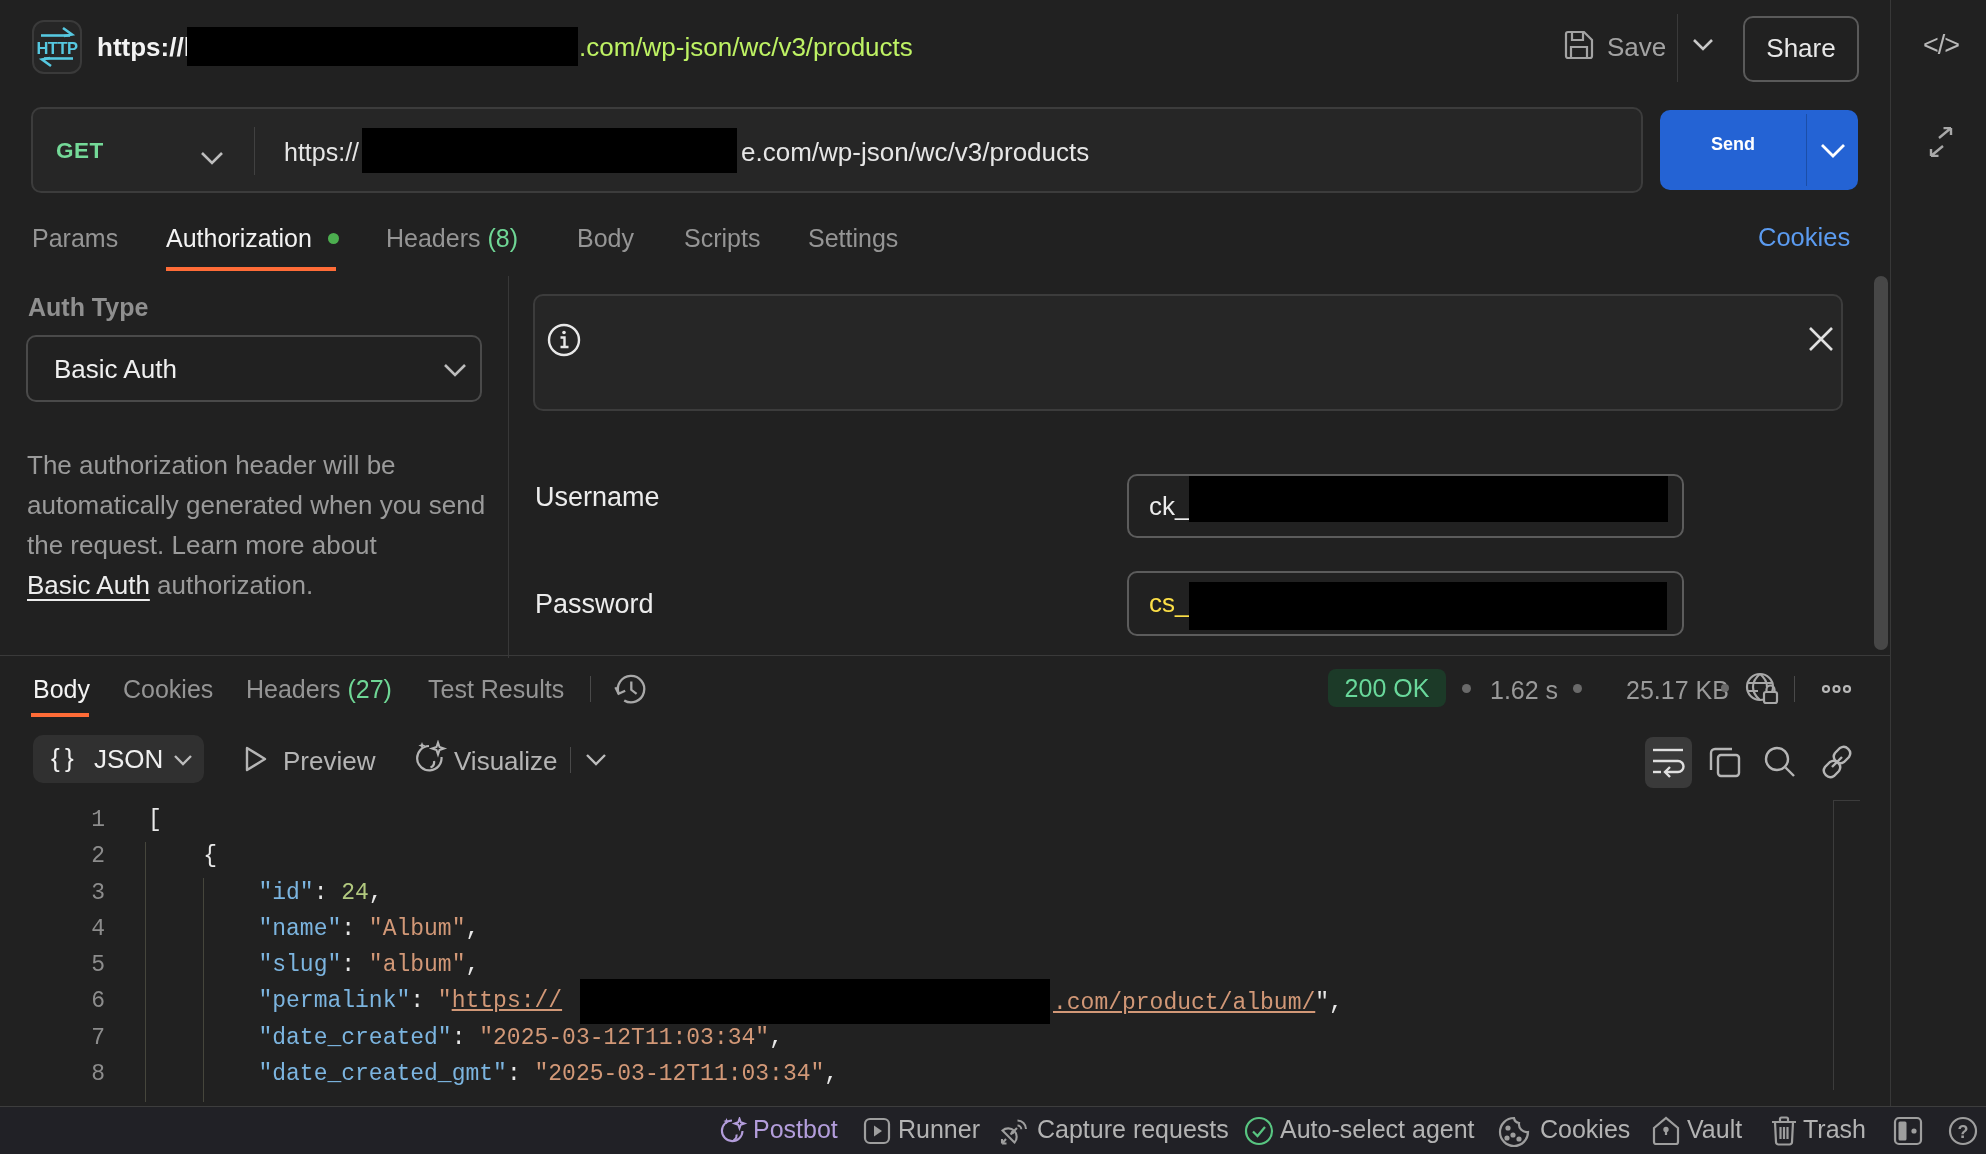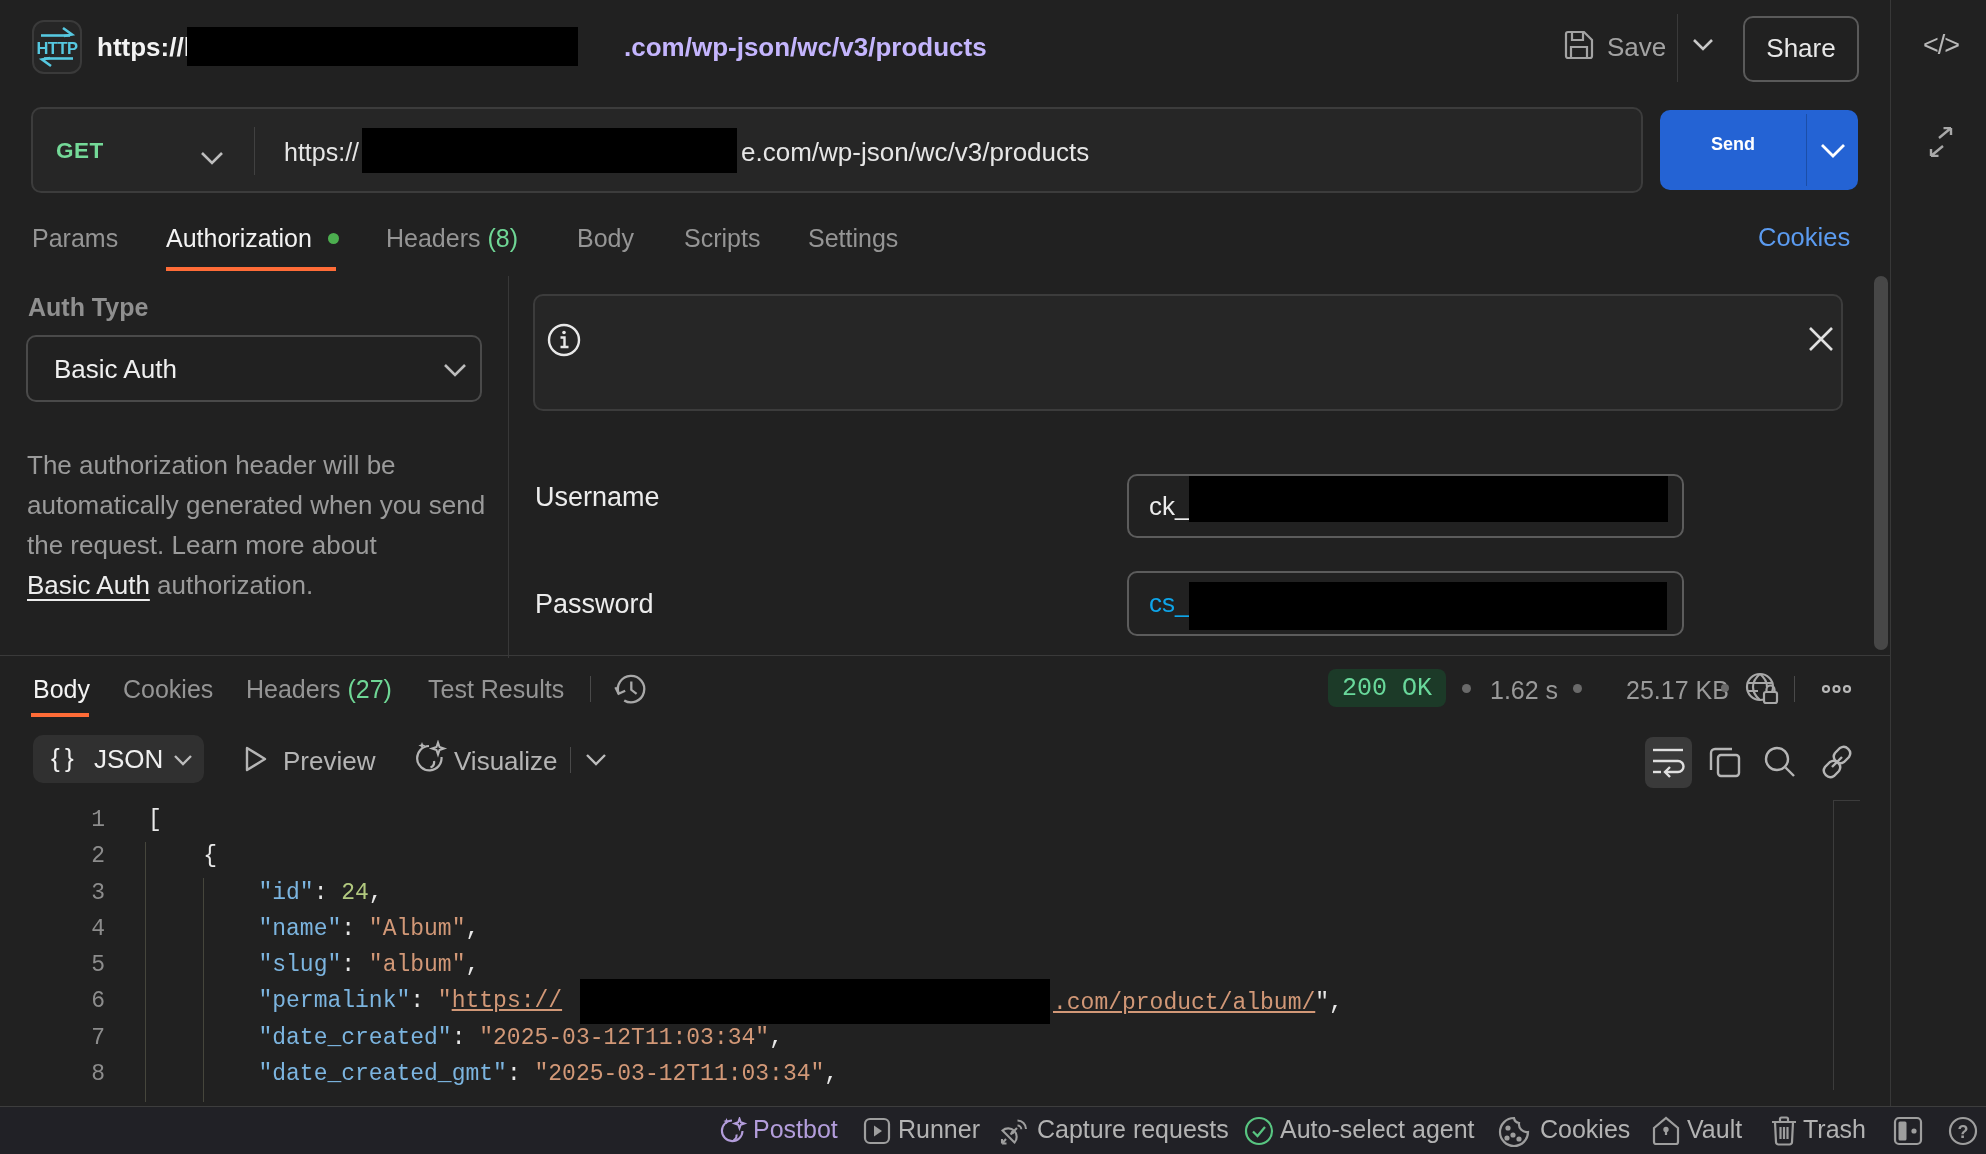--- a/index.html
+++ b/index.html
@@ -31,21 +31,21 @@
         <path d="M7 13.5 H36"></path>
         <path d="M29 6 L38 12.5 L30 14"></path>
         <path d="M39 36.5 H10"></path>
         <path d="M17 44 L8 37.5 L16 36"></path>
       </g>
       <text x="23" y="31.5" text-anchor="middle" fill="#56c8e0" font-size="16.5" font-weight="bold" font-family="Liberation Sans" letter-spacing="-0.5">HTTP</text>
     </svg>
   </div>
   <div class="abs" style="left:97px;top:32px;font-size:26px;font-weight:bold;color:#f3f3f3;">https://l</div>
   <div class="redact" style="left:187px;top:27px;width:391px;height:39px;"></div>
-  <div class="abs" style="left:579px;top:32px;font-size:26px;font-weight:bold;color:#c4b5fd;padding-left:45px;">.com/wp-json/wc/v3/products</div>
+  <div class="abs" style="left:579px;top:32px;font-size:26px;font-weight:normal;color:#bef264;">.com/wp-json/wc/v3/products</div>
 
   <svg class="abs" style="left:1564px;top:30px;" width="30" height="30" viewBox="0 0 30 30">
     <g stroke="#a3a3a3" stroke-width="2.2" fill="none">
       <path d="M4 2 H20 L28 10 V26 A2 2 0 0 1 26 28 H4 A2 2 0 0 1 2 26 V4 A2 2 0 0 1 4 2 Z"></path>
       <path d="M8 2 V10 H19 V2"></path>
       <path d="M7 28 V17 H23 V28"></path>
     </g>
   </svg>
   <div class="abs" style="left:1607px;top:32px;font-size:26px;color:#a3a3a3;">Save</div>
   <div class="abs" style="left:1677px;top:14px;width:1px;height:68px;background:#3a3a3a;"></div>
@@ -108,21 +108,21 @@
   </div>
 
   <div class="abs" style="left:535px;top:482px;font-size:27px;color:#ececec;">Username</div>
   <div class="abs" style="left:1127px;top:474px;width:557px;height:64px;border:2px solid #5c5c5c;border-radius:10px;">
     <div class="abs" style="left:20px;top:15px;font-size:26px;color:#ececec;">ck_</div>
   </div>
   <div class="redact" style="left:1189px;top:476px;width:479px;height:46px;"></div>
 
   <div class="abs" style="left:535px;top:578px;font-size:27px;color:#ececec;margin-top:11px;">Password</div>
   <div class="abs" style="left:1127px;top:571px;width:557px;height:65px;border:2px solid #5c5c5c;border-radius:10px;">
-    <div class="abs" style="left:20px;top:15px;font-size:26px;color:#0ea5e9;">cs_</div>
+    <div class="abs" style="left:20px;top:15px;font-size:26px;color:#fde047;">cs_</div>
   </div>
   <div class="redact" style="left:1189px;top:582px;width:478px;height:48px;"></div>
 
   <div class="abs" style="left:1874px;top:276px;width:14px;height:374px;background:#474747;border-radius:7px;"></div>
 
   <div class="abs" style="left:0;top:655px;width:1890px;height:1px;background:#3a3a3a;"></div>
 
   <div class="abs" style="left:33px;top:675px;font-size:25px;color:#f3f3f3;">Body</div>
   <div class="abs" style="left:31px;top:713px;width:58px;height:4px;background:#ff6c37;"></div>
   <div class="abs" style="left:123px;top:675px;font-size:25px;color:#959595;">Cookies</div>
@@ -130,21 +130,21 @@
   <div class="abs" style="left:428px;top:675px;font-size:25px;color:#959595;">Test Results</div>
   <div class="abs" style="left:590px;top:676px;width:1px;height:26px;background:#4a4a4a;"></div>
   <svg class="abs" style="left:614px;top:672px;" width="34" height="34" viewBox="0 0 34 34">
     <g stroke="#a8a8a8" stroke-width="2.3" fill="none">
       <path d="M4.6 21.5 A13.2 13.2 0 1 1 10.2 28.4"></path>
       <path d="M1.4 15.2 L4.6 21.7 L11.2 18.8" fill="none"></path>
       <path d="M17.3 9.5 V17.8 L22.6 21.8"></path>
     </g>
   </svg>
 
-  <div class="abs" style="left:1328px;top:669px;width:118px;height:38px;background:#1c3a28;border-radius:8px;font-family:Liberation Mono, monospace;">
+  <div class="abs" style="left:1328px;top:669px;width:118px;height:38px;background:#1c3a28;border-radius:8px;">
     <div style="text-align:center;margin-top:5px;font-size:25px;color:#69d89b;">200 OK</div>
   </div>
   <div class="abs" style="left:1462px;top:684px;width:9px;height:9px;border-radius:50%;background:#6a6a6a;"></div>
   <div class="abs" style="left:1490px;top:676px;font-size:25px;color:#9a9a9a;">1.62 s</div>
   <div class="abs" style="left:1573px;top:684px;width:9px;height:9px;border-radius:50%;background:#6a6a6a;"></div>
   <div class="abs" style="left:1602px;top:676px;font-size:25px;color:#9a9a9a;margin-left:24px;">25.17 KB</div>
   <div class="abs" style="left:1721px;top:684px;width:8px;height:8px;border-radius:50%;background:#6a6a6a;"></div>
   <svg class="abs" style="left:1744px;top:671px;" width="36" height="36" viewBox="0 0 36 36">
     <g stroke="#a8a8a8" stroke-width="2.2" fill="none">
       <circle cx="16" cy="16" r="13"></circle>

